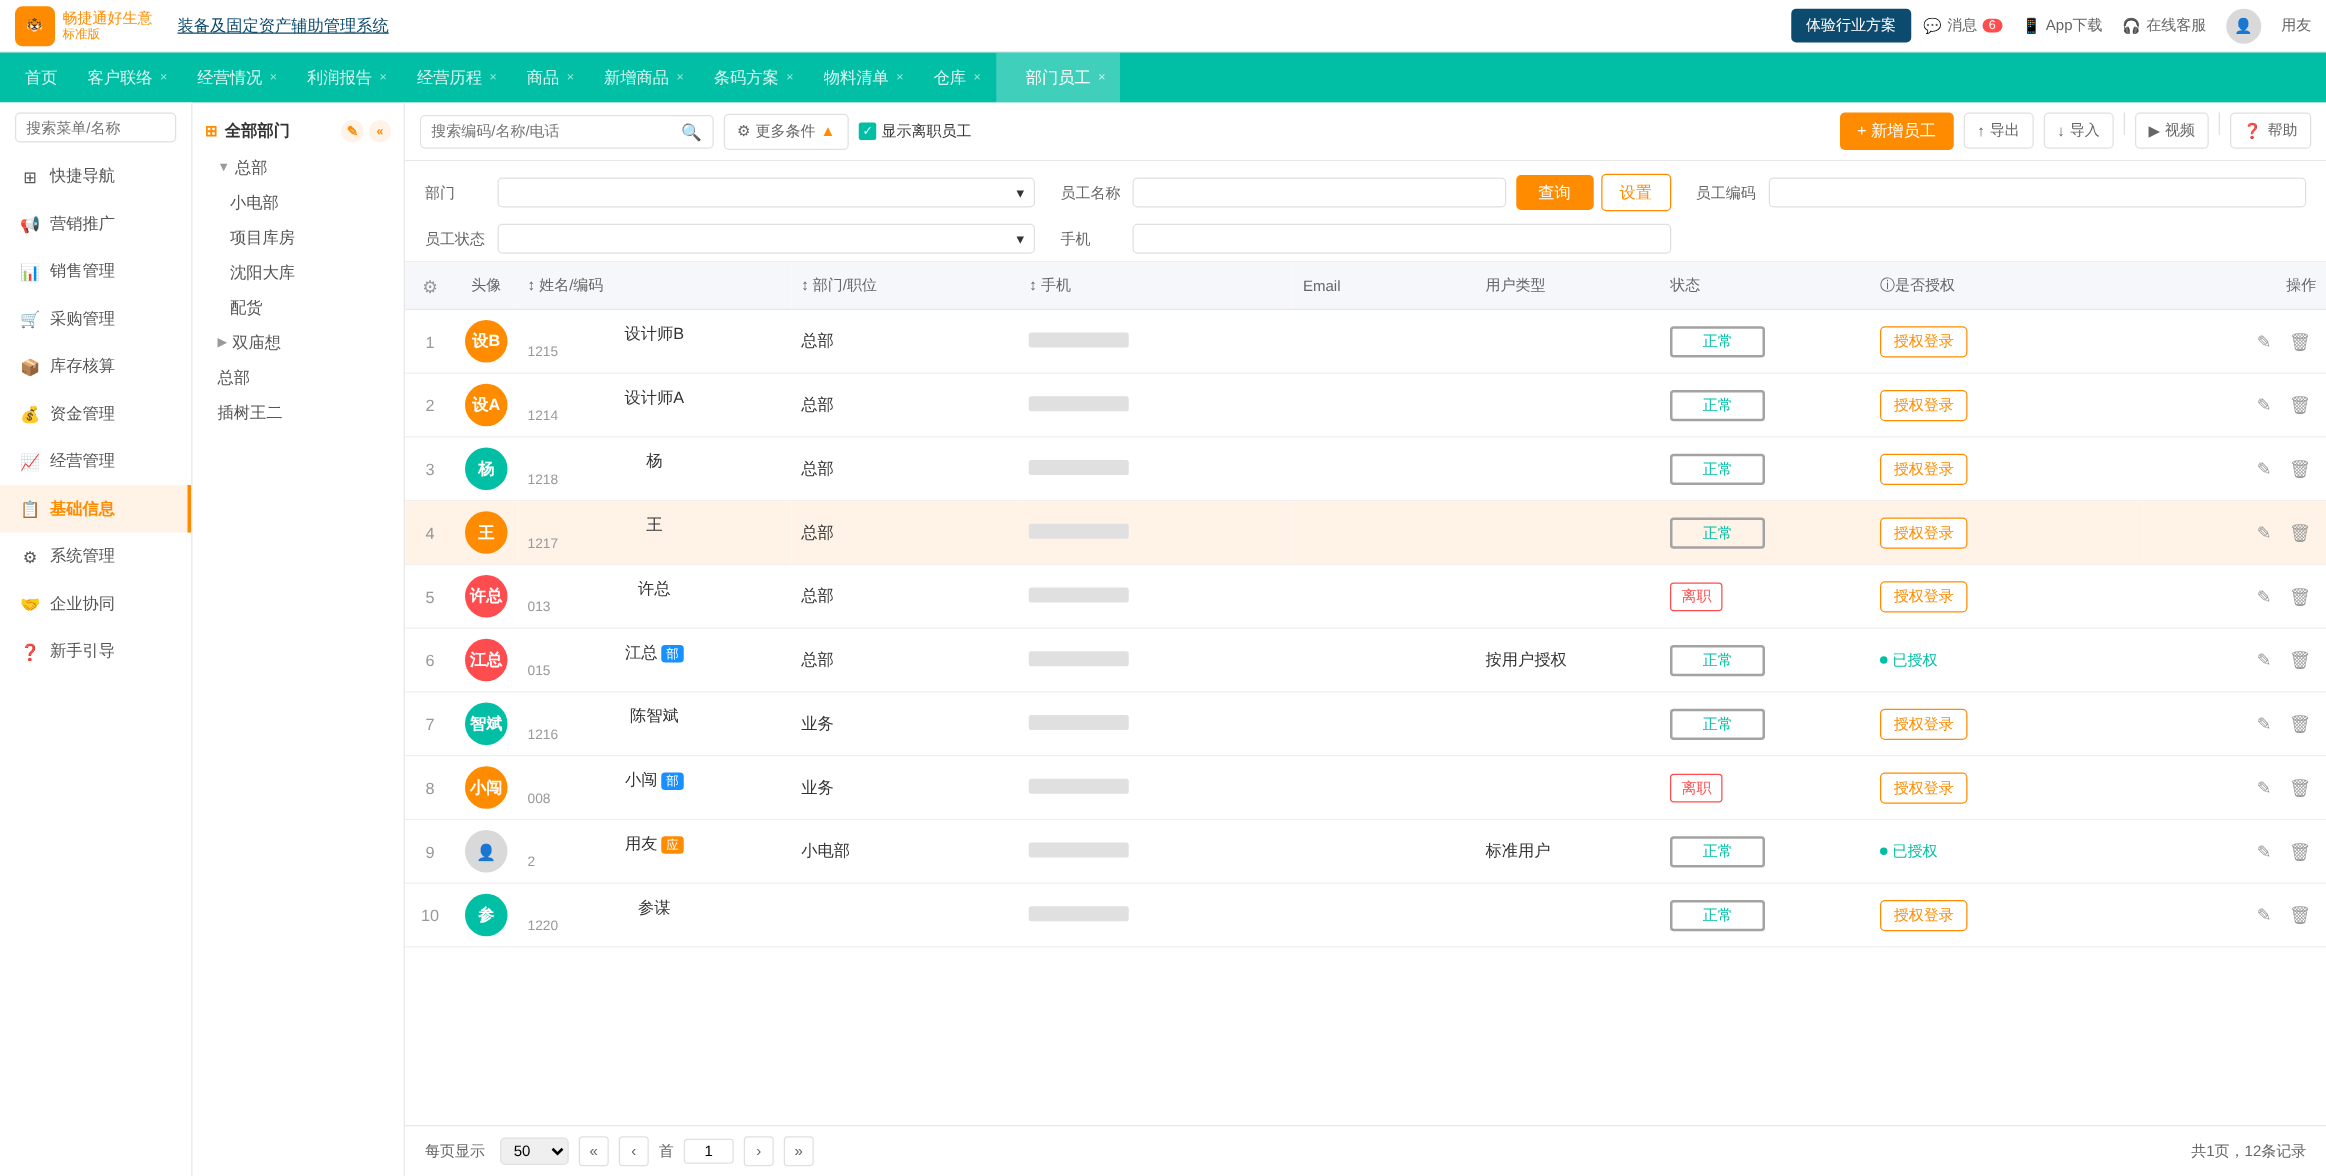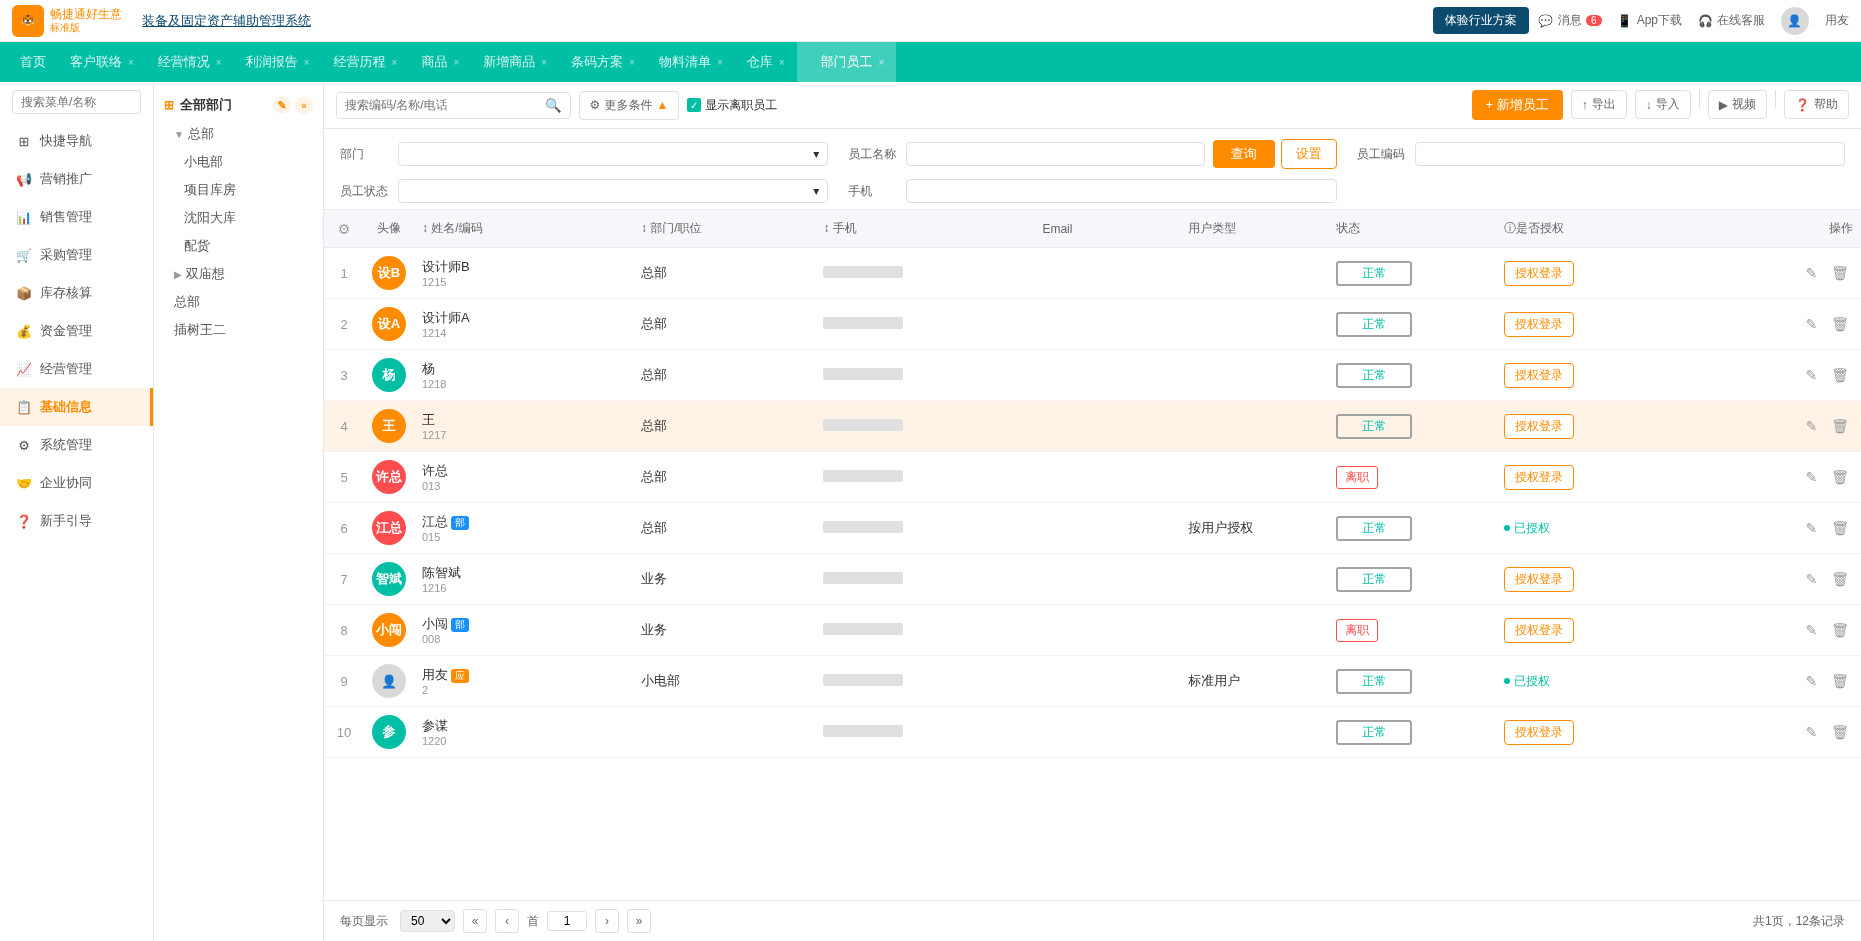--- a/index.html
+++ b/index.html
@@ -84,21 +84,21 @@
     .col-name { min-width: 120px; }
     .col-dept { min-width: 100px; }
     .col-phone { min-width: 120px; }
     .col-email { min-width: 80px; }
     .col-usertype { min-width: 80px; }
     .col-status { min-width: 80px; }
     .col-auth { min-width: 120px; }
     .col-ops { min-width: 80px; text-align: right; }
     .avatar-circle { width: 34px; height: 34px; border-radius: 50%; display: flex; align-items: center; justify-content: center; color: #fff; font-size: 13px; font-weight: 600; margin: 0 auto; }
     .name-code { display: flex; flex-direction: column; }
-    .name-main { font-size: 13px; color: #333; }
+    .name-main { font-size: 13px; color: #333; text-align: center; }
     .name-sub { font-size: 11px; color: #999; }
     .status-normal { display: inline-block; padding: 2px 24px; border: 2px solid #a3a3a3; border-radius: 3px; color: #00bfa5; font-size: 12px; }
     .status-resign { display: inline-block; padding: 2px 8px; border: 1px solid #ff4d4f; border-radius: 3px; color: #ff4d4f; font-size: 12px; }
     .btn-auth { background: #fff; color: #ff8c00; border: 1px solid #ff8c00; border-radius: 4px; padding: 3px 10px; font-size: 12px; cursor: pointer; white-space: nowrap; }
     .auth-granted { color: #00bfa5; font-size: 12px; display: flex; align-items: center; gap: 4px; }
     .auth-dot { width: 6px; height: 6px; background: #00bfa5; border-radius: 50%; display: inline-block; }
     .ops-btns { display: flex; gap: 6px; justify-content: flex-end; align-items: center; }
     .op-btn { background: none; border: none; cursor: pointer; color: #999; font-size: 14px; padding: 2px 4px; }
     .phone-blur { display: inline-block; width: 80px; height: 12px; background: #e0e0e0; border-radius: 2px; }
     .tag-blue { display: inline-block; background: #1890ff; color: #fff; border-radius: 3px; padding: 0 4px; font-size: 10px; margin-left: 3px; }

